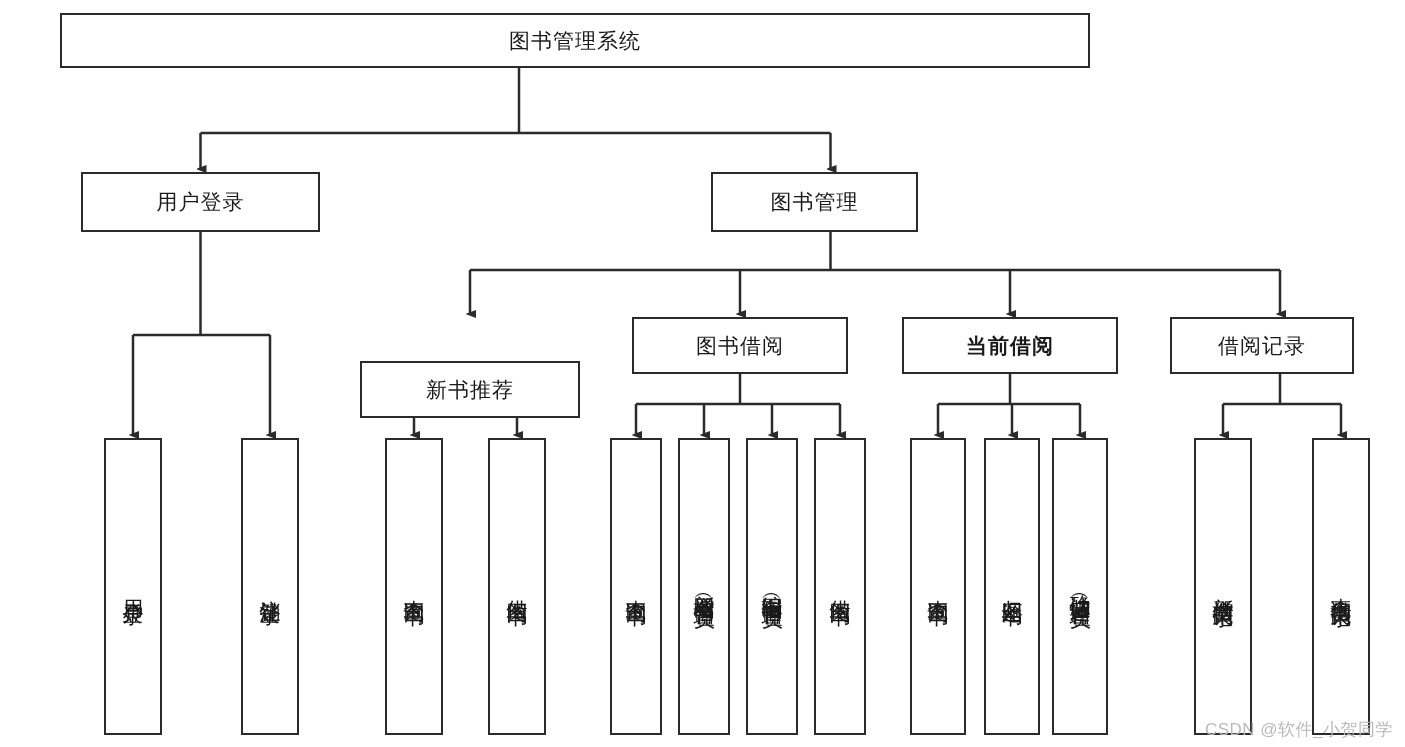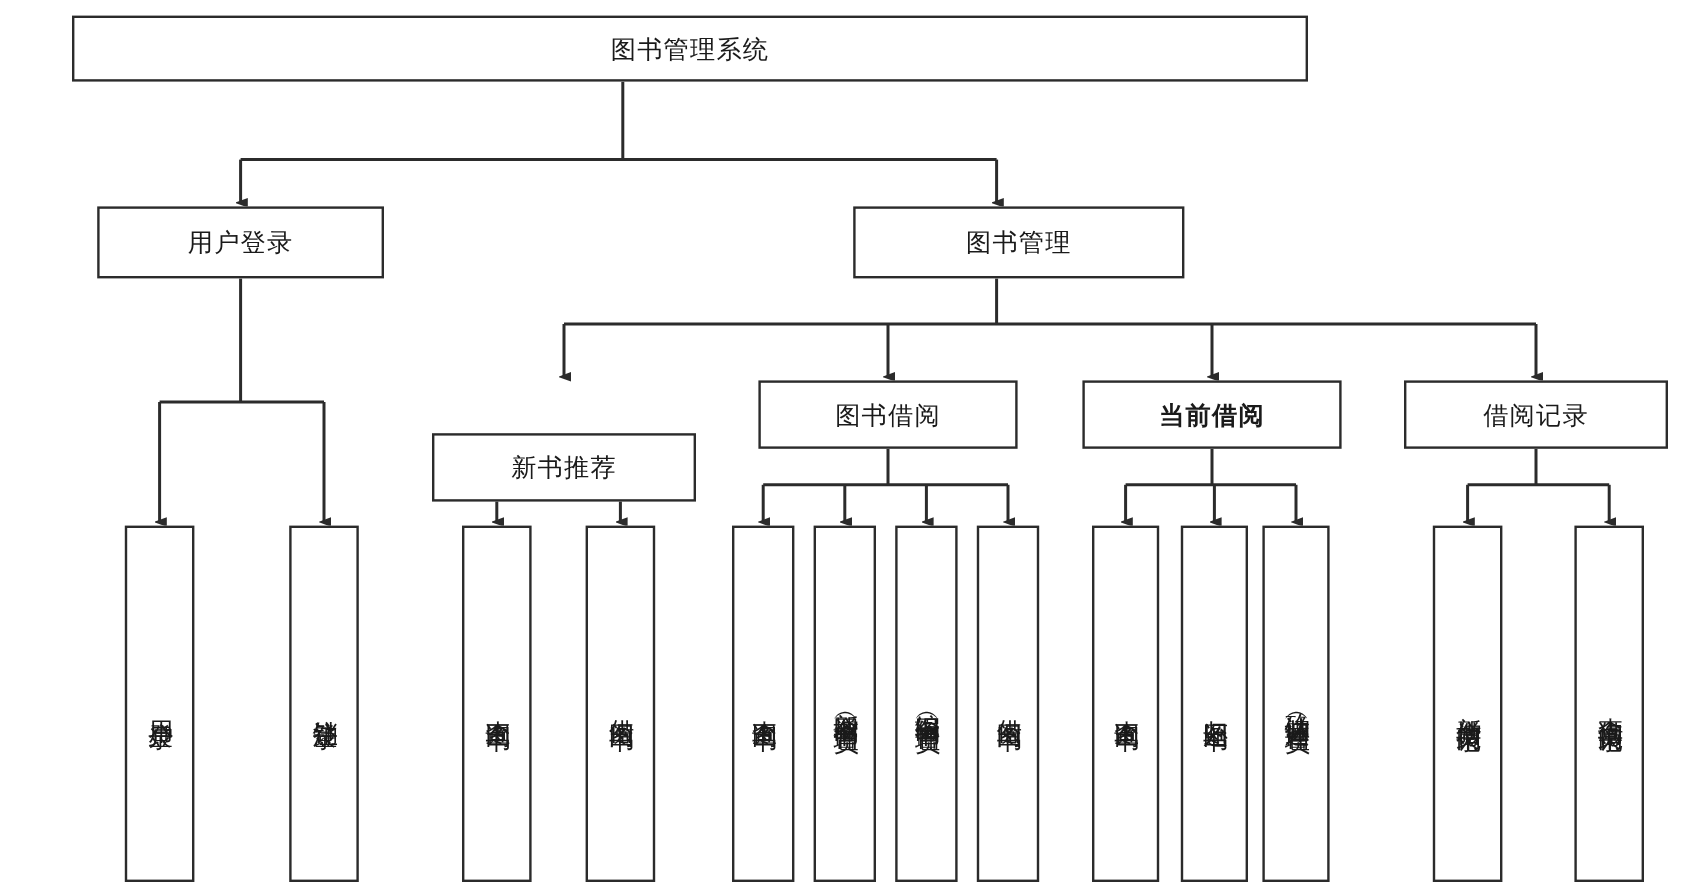--- a/index.html
+++ b/index.html
@@ -110,33 +110,33 @@
       </g>
   </svg>
 
   <div id="nodes">
       <div class="node horiz" style="left: 16px; top: 13px; width: 1030px; height: 55px; margin-left: 44px;">
         <span class="htext">图书管理系统</span>
       </div>
       <div class="node horiz" style="left: 81px; top: 172px; width: 239px; height: 60px;">
         <span class="htext">用户登录</span>
       </div>
-      <div class="node horiz" style="left: 711px; top: 172px; width: 276px; height: 60px;">
+      <div class="node horiz" style="left: 711px; top: 172px; width: 207px; height: 60px;">
         <span class="htext">图书管理</span>
       </div>
       <div class="node horiz" style="left: 360px; top: 317px; width: 220px; height: 57px; margin-top: 44px;">
         <span class="htext">新书推荐</span>
       </div>
       <div class="node horiz" style="left: 632px; top: 317px; width: 216px; height: 57px;">
         <span class="htext">图书借阅</span>
       </div>
       <div class="node horiz" style="left: 902px; top: 317px; width: 216px; height: 57px; font-weight: bold;">
         <span class="htext">当前借阅</span>
       </div>
-      <div class="node horiz" style="left: 1170px; top: 317px; width: 220px; height: 57px;">
+      <div class="node horiz" style="left: 1170px; top: 317px; width: 184px; height: 57px;">
         <span class="htext">借阅记录</span>
       </div>
       <div class="node vert" style="left: 104px; top: 438px; width: 58px; height: 297px;">
         <span class="vtext">用户登录</span>
       </div>
       <div class="node vert" style="left: 241px; top: 438px; width: 58px; height: 297px;">
         <span class="vtext">注销登录</span>
       </div>
       <div class="node vert" style="left: 385px; top: 438px; width: 58px; height: 297px;">
         <span class="vtext">查询图书</span>
@@ -166,13 +166,14 @@
         <span class="vtext">确认归还（管理员）</span>
       </div>
       <div class="node vert" style="left: 1194px; top: 438px; width: 58px; height: 297px;">
         <span class="vtext">新增借阅记录</span>
       </div>
       <div class="node vert" style="left: 1312px; top: 438px; width: 58px; height: 297px;">
         <span class="vtext">查询借阅记录</span>
       </div>
     </div>
 
+  <div class="watermark">CSDN @软件_小贺同学</div>
 </div>
 
 </body></html>

